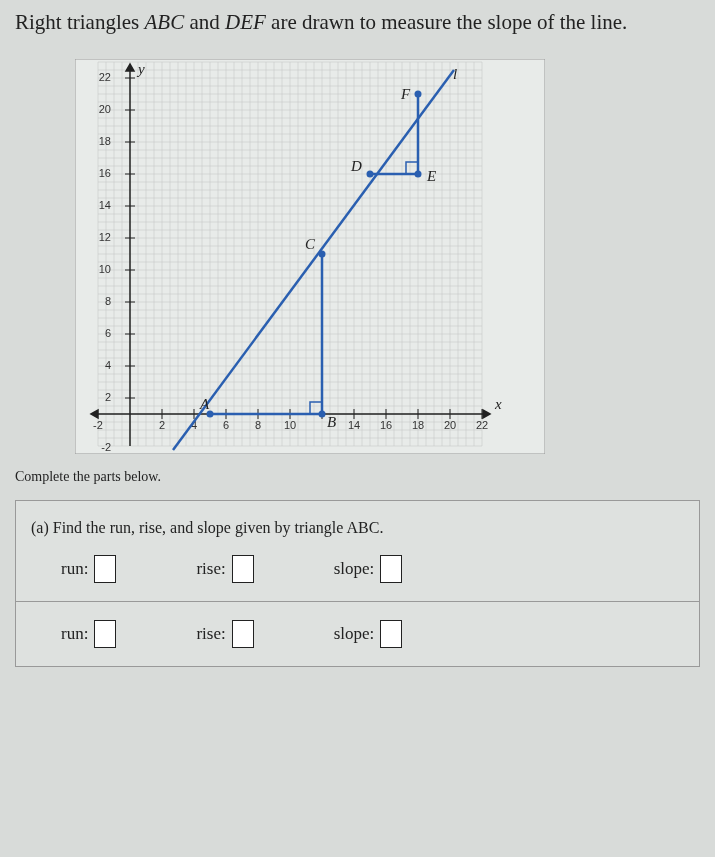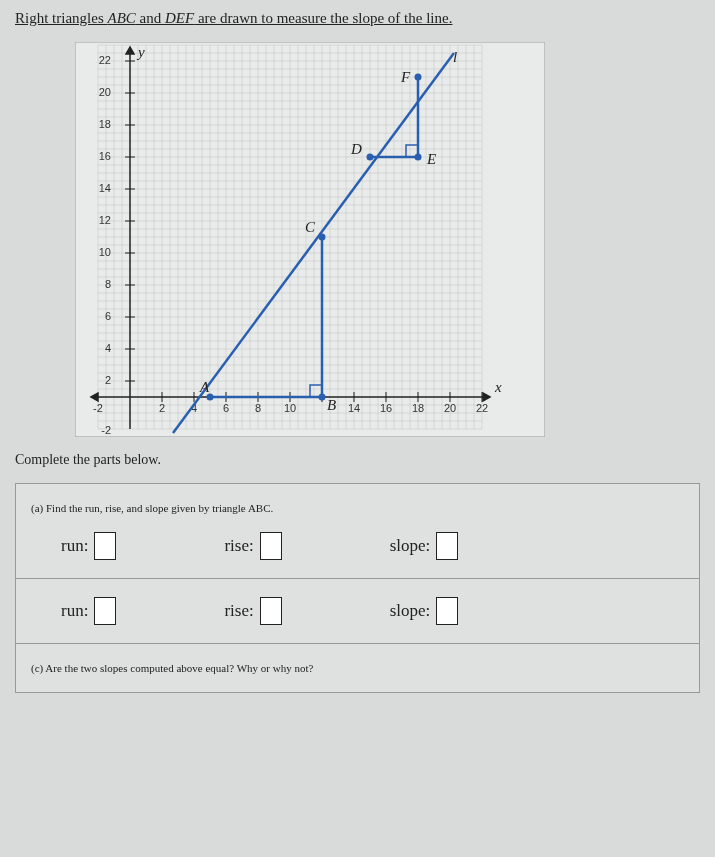--- a/index.html
+++ b/index.html
@@ -6,24 +6,23 @@
     body {
       width: 715px;
       height: 857px;
       font-family: Georgia, 'Times New Roman', serif;
       background: #d8dbd9;
       color: #222;
       padding: 10px 15px;
       font-size: 17px;
     }
     .question-text {
-      font-size: 15px;
-      margin-bottom: 15px;
+      font-size: 21px;
+      margin-bottom: 24px;
       color: #222;
-      text-decoration: underline;
     }
     .question-text .italic-var {
       font-style: italic;
     }
     .graph-box {
       margin-left: 60px;
       margin-bottom: 12px;
     }
     .instruction {
       margin: 15px 0;
@@ -33,26 +32,26 @@
       border: 1px solid #999;
       background: #dee1df;
       width: 100%;
     }
     .part-row {
       border-bottom: 1px solid #999;
       padding: 18px 15px;
     }
     .part-row:last-child { border-bottom: none; }
     .part-title {
-      font-size: 11px;
+      font-size: 16px;
       margin-bottom: 18px;
     }
     .inputs-line {
       display: flex;
-      gap: 108px;
+      gap: 80px;
       padding-left: 30px;
       align-items: center;
     }
     .input-group {
       display: flex;
       align-items: center;
       gap: 6px;
     }
     .input-box {
       width: 22px;
@@ -205,16 +204,13 @@
       <div class="input-group">
         <span>rise:</span>
         <span class="input-box"></span>
       </div>
       <div class="input-group">
         <span>slope:</span>
         <span class="input-box"></span>
       </div>
     </div>
   </div>
-  <div class="part-row">
-    <div class="part-title" style="margin-bottom:0">(c) Are the two slopes computed above equal? Why or why not?</div>
-  </div>
 </div>
 
 </body></html>

